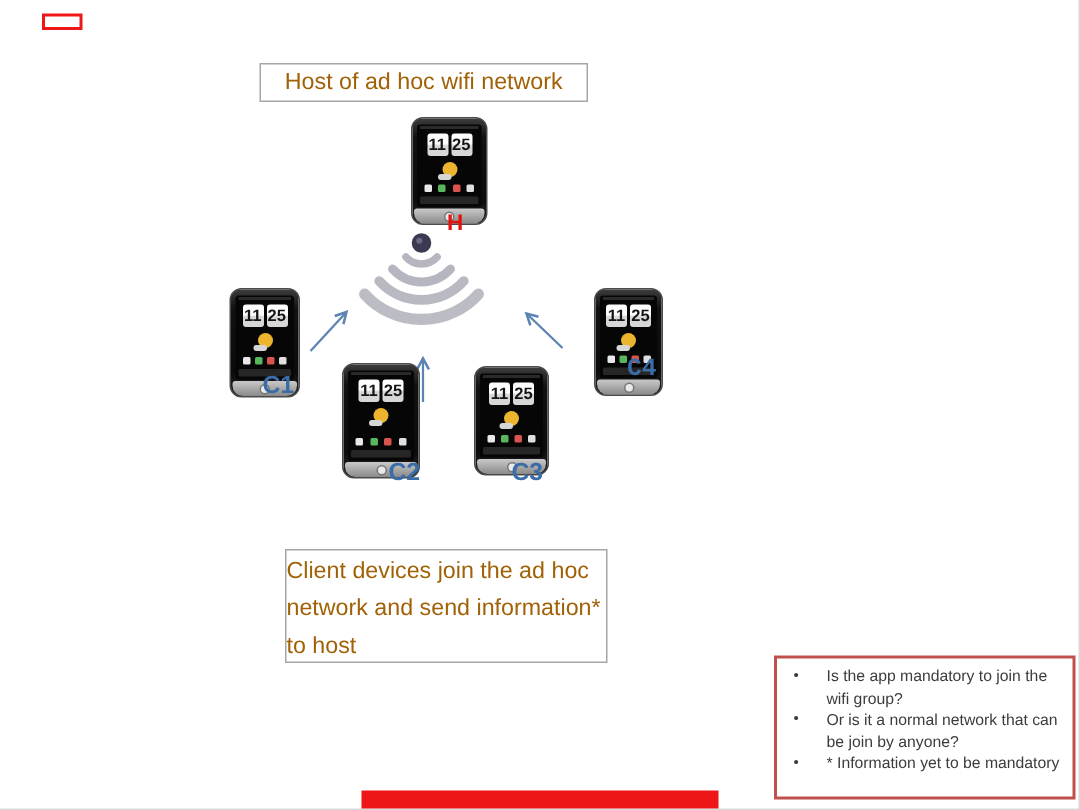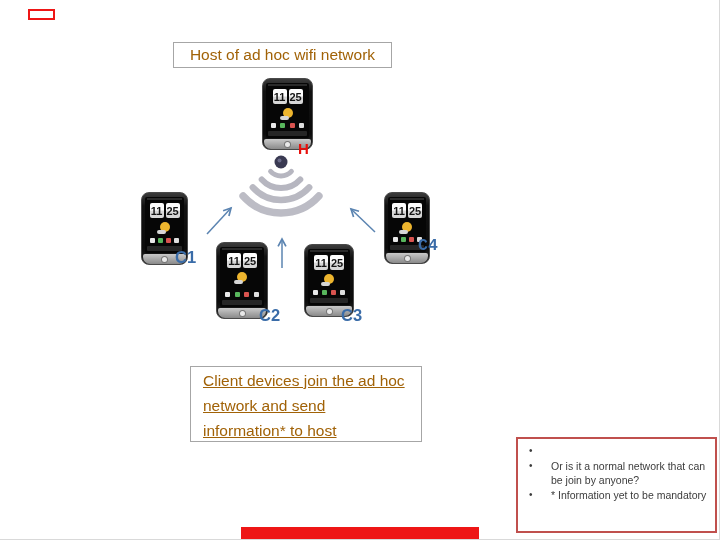--- a/index.html
+++ b/index.html
@@ -7,36 +7,36 @@
          font-family:"Liberation Sans",sans-serif;box-shadow:inset -1px -1px 0 #d9d9d9;}
 
   
   .corner-marker{position:absolute;left:28px;top:9px;width:27px;height:11px;
                  border:2px solid #ee1616;box-sizing:border-box;}
   .bottom-bar{position:absolute;left:241px;top:527px;width:238px;height:12px;background:#ee1616;}
 
   
   .gbox{position:absolute;border:1px solid #a6a6a6;background:#fff;color:#a16207;box-sizing:border-box;}
   .title-box{left:173px;top:42px;width:219px;height:26px;font-size:15.5px;line-height:24px;text-align:center;}
-  .client-box{left:190px;top:366px;width:232px;height:76px;font-size:15.5px;line-height:25px;padding:1px 12px;text-decoration:underline;}
+  .client-box{left:190px;top:366px;width:215px;height:76px;font-size:15.5px;line-height:25px;padding:1px 0;}
   .notes-box{position:absolute;left:516px;top:437px;width:201px;height:96px;box-sizing:border-box;
              border:2px solid #c0504d;background:#fff;padding:5px 6px 4px 8px;
              font-size:10.5px;line-height:14.5px;color:#3c3c3c;}
   .bullet-row{display:flex;}
   .bullet-dot{width:22px;flex:0 0 22px;text-align:left;padding-left:3px;font-size:10px;}
   .bullet-text{flex:1;}
 
   
   .lbl{position:absolute;font-weight:bold;z-index:4;}
   .lbl-h{color:#e8100c;font-size:15px;}
   .lbl-c{color:#3a6ca8;font-size:16.5px;}
 
   
   .phone{position:absolute;z-index:2;background:linear-gradient(#3c3c3c,#111 18%,#0b0b0b 78%,#2a2a2a);
-         border:1px solid #4a4a4a;border-radius:8px;box-sizing:border-box;}
+         border:1px solid #4a4a4a;border-radius:8px;box-sizing:border-box;margin-left:12px;}
   .screen{position:absolute;left:3px;right:3px;top:4px;bottom:11px;background:#060606;border-radius:2px;}
   .sbar{height:2px;background:#2a2a2a;margin:1px 2px 0;}
   .clock{position:absolute;top:6px;left:0;right:0;display:flex;justify-content:center;gap:2px;}
   .clock-card{width:14px;height:15px;border-radius:2px;background:linear-gradient(#fdfdfd 46%,#d7d7d7 54%);
               color:#141414;font-size:11px;font-weight:bold;display:flex;align-items:center;justify-content:center;}
   .weather{position:absolute;top:25px;left:50%;margin-left:-5px;width:10px;height:10px;border-radius:50%;
            background:#edb52e;}
   .weather::after{content:"";position:absolute;left:-3px;bottom:-2px;width:9px;height:4px;
                   background:#d6d6d6;border-radius:3px;}
   .apps{position:absolute;left:3px;right:3px;bottom:10px;display:flex;justify-content:space-around;}
@@ -194,20 +194,21 @@
   <div class="lbl lbl-c" style="left:341px;top:306px;">C3</div>
   <div class="lbl lbl-c" style="left:418px;top:236px;font-family:Liberation Mono, monospace;">C4</div>
 
   <div class="gbox client-box">
     <span>Client devices join the ad hoc network and send information* to host</span>
   </div>
 
   <div class="notes-box">
     <div class="bullet-row">
       <span class="bullet-dot">•</span>
+      <span class="bullet-text">Is the app mandatory to join the wifi group?</span>
     </div>
     <div class="bullet-row">
       <span class="bullet-dot">•</span>
       <span class="bullet-text">Or is it a normal network that can be join by anyone?</span>
     </div>
     <div class="bullet-row">
       <span class="bullet-dot">•</span>
       <span class="bullet-text">* Information yet to be mandatory</span>
     </div>
   </div>

